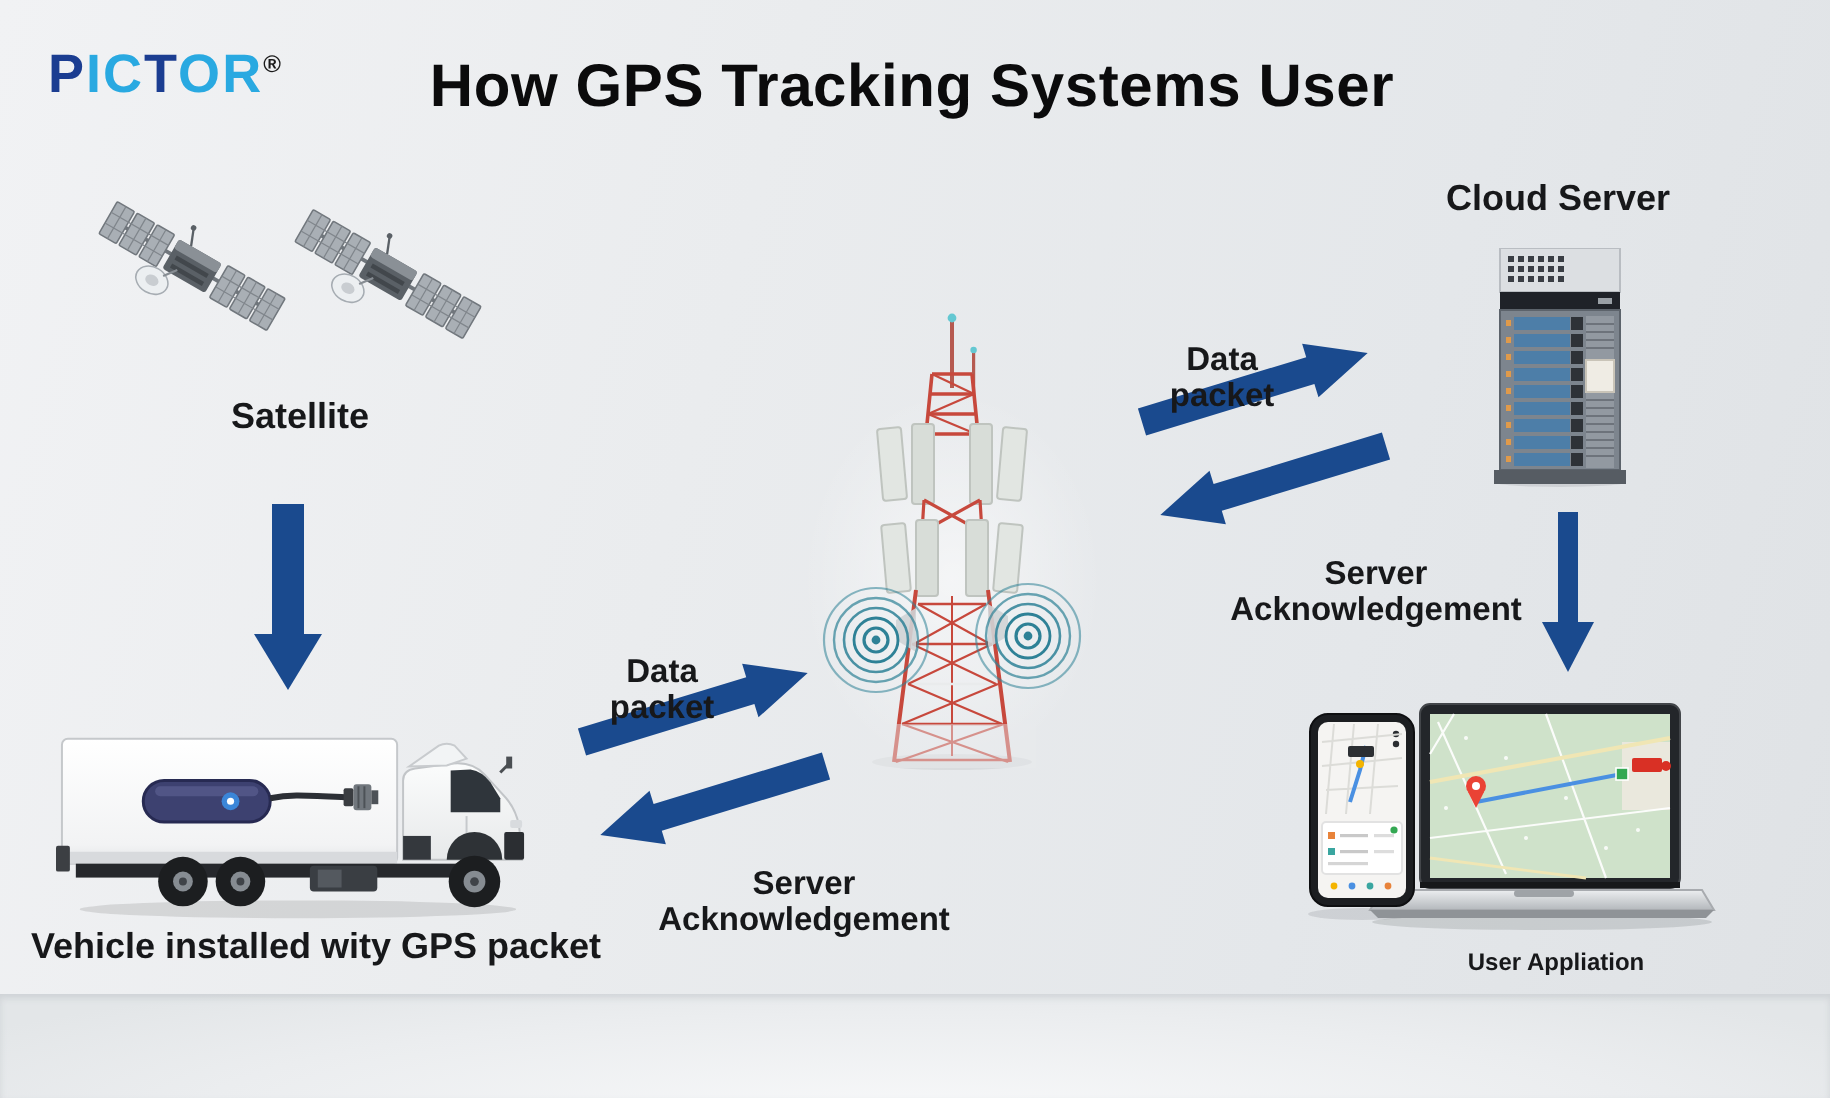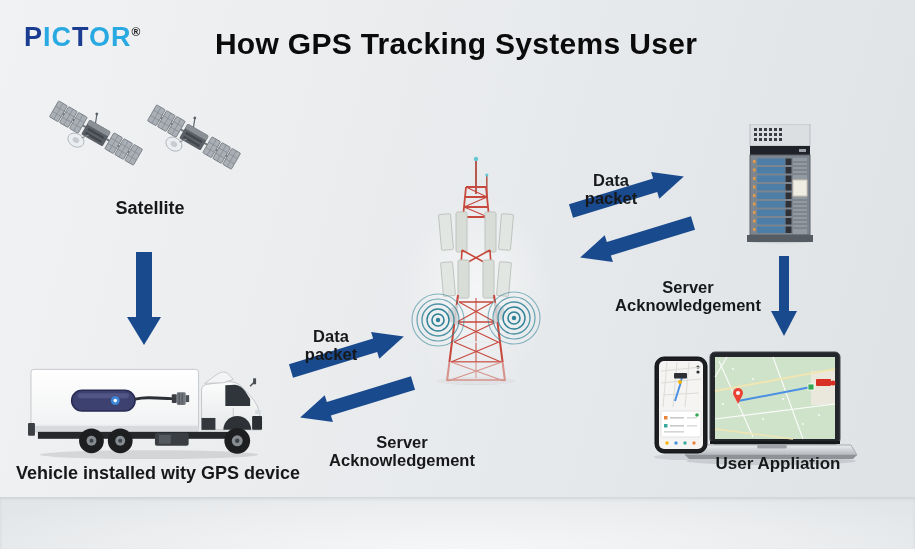--- a/index.html
+++ b/index.html
@@ -135,21 +135,21 @@
           <circle cx="88" cy="34.5" r="1.8" fill="#ffffff"></circle>
         <path d="M108,33 C118,31 124,31.5 146,32.5" stroke="#2c2f35" stroke-width="3" fill="none"></path>
         <rect x="145" y="28" width="5" height="9" rx="1" fill="#3a3d41"></rect>
         <rect x="150" y="26" width="9" height="13" rx="1.5" fill="#71777d"></rect>
         <line x1="152.5" y1="27" x2="152.5" y2="38" stroke="#4d5257"></line>
         <line x1="155.5" y1="27" x2="155.5" y2="38" stroke="#4d5257"></line>
         <rect x="159" y="29" width="3.5" height="7" fill="#4d5257"></rect>
       </g>
     </svg>
   </div>
-  <div class="abs node-label ctr" style="left:158px;top:463px">Vehicle installed wity GPS device</div>
+  <div class="abs node-label ctr" style="left:158px;top:463px">Vehicle installed wity GPS packet</div>
 
   <div class="abs" style="left:285px;top:325px">
     <svg width="145" height="100" viewBox="0 0 145 100">
         <use href="#diagarrows"></use>
       </svg>
   </div>
   <div class="abs flow-label ctr" style="left:331px;top:299px">
     <span>Data</span>
     <span>packet</span>
   </div>
@@ -225,20 +225,21 @@
   </div>
   <div class="abs flow-label ctr" style="left:611px;top:143px">
     <span>Data</span>
     <span>packet</span>
   </div>
   <div class="abs flow-label ctr" style="left:688px;top:250px">
     <span>Server</span>
     <span>Acknowledgement</span>
   </div>
 
+  <div class="abs node-label ctr" style="left:779px;top:89px;font-size:18px">Cloud Server</div>
   <div class="abs" style="left:747px;top:124px">
     <svg width="66" height="120" viewBox="0 0 66 120">
       <ellipse cx="33" cy="117" rx="33" ry="2.5" fill="rgba(30,32,36,0.10)"></ellipse>
       <rect x="3" y="0" width="60" height="22" fill="#dcdfe2" stroke="#b9bdc2"></rect>
       <g fill="#3a3e44">
         <rect x="7" y="4" width="3" height="3"></rect>
           <rect x="12" y="4" width="3" height="3"></rect>
           <rect x="17" y="4" width="3" height="3"></rect>
           <rect x="22" y="4" width="3" height="3"></rect>
           <rect x="27" y="4" width="3" height="3"></rect>
@@ -382,14 +383,14 @@
           <rect x="17" y="76" width="14" height="1.6" fill="#c9c9c9"></rect>
           <rect x="34" y="76" width="10" height="1.6" fill="#dddddd"></rect>
         <rect x="11" y="82" width="20" height="1.6" fill="#d5d5d5"></rect>
         <circle cx="14" cy="94" r="1.7" fill="#f4b400"></circle>
           <circle cx="23" cy="94" r="1.7" fill="#4a90e2"></circle>
           <circle cx="32" cy="94" r="1.7" fill="#3aa6a0"></circle>
           <circle cx="41" cy="94" r="1.7" fill="#e8833a"></circle>
       </g>
     </svg>
   </div>
-  <div class="abs node-label ctr" style="left:778px;top:454px;font-size:17px">User Appliation</div>
+  <div class="abs node-label ctr" style="left:778px;top:474px;font-size:12px">User Appliation</div>
 </div>
 
 </body></html>

